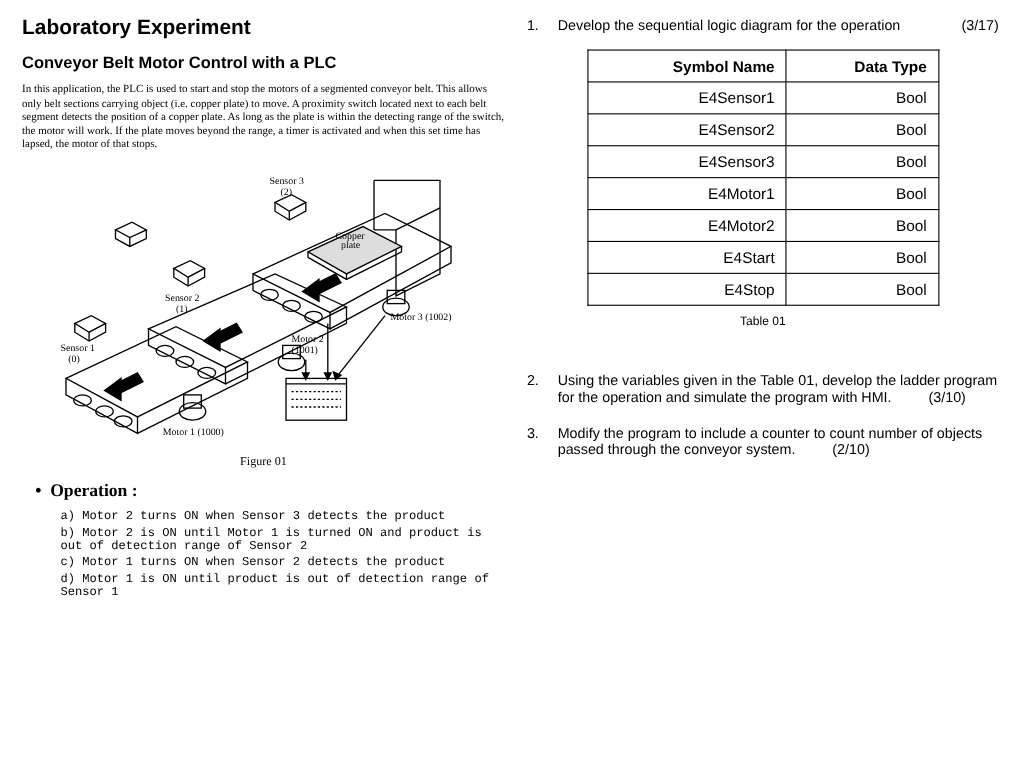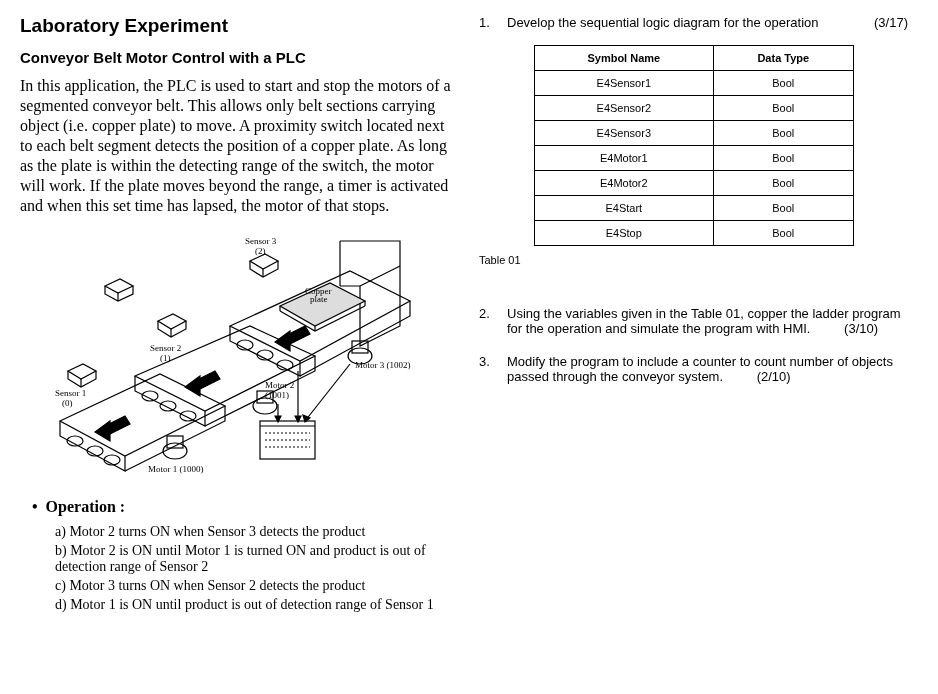--- a/index.html
+++ b/index.html
@@ -30,21 +30,21 @@
       font-size: 19px;
       text-align: left;
       margin-bottom: 12px;
     }
     .title-sub {
       font-weight: bold;
       font-size: 15px;
       margin-bottom: 10px;
     }
     .intro {
-      font-size: 16px;
+      font-size: 10px;
       font-family: "Times New Roman", serif;
       line-height: 1.25;
       margin-bottom: 10px;
     }
     .figure-area {
       position: relative;
       width: 380px;
       height: 260px;
       margin: 5px auto 5px auto;
     }
@@ -60,22 +60,22 @@
       font-family: "Times New Roman", serif;
       margin: 12px 0 8px 12px;
     }
     .op-heading::before {
       content: "•";
       margin-right: 8px;
     }
     .op-list {
       list-style: none;
       padding-left: 35px;
-      font-family: Liberation Serif, serif;
-      font-size: 14px;
+      font-family: Liberation Mono, monospace;
+      font-size: 11px;
     }
     .op-list li {
       margin-bottom: 3px;
     }
     .handwritten {
       font-family: "Comic Sans MS", cursive, sans-serif;
       font-size: 13px;
     }
     .q-row {
       display: flex;
@@ -98,29 +98,29 @@
     }
     table.vartable {
       border-collapse: collapse;
       margin: 10px auto 8px auto;
       width: 320px;
       font-family: Arial, sans-serif;
     }
     table.vartable th, table.vartable td {
       border: 1px solid #000;
       padding: 6px 10px;
-      font-size: 11px;
-      text-align: center;
+      font-size: 14px;
+      text-align: right;
     }
     table.vartable th {
       font-weight: bold;
       background: #fff;
     }
     .table-caption {
-      text-align: left;
+      text-align: center;
       font-size: 11px;
       font-family: Arial, sans-serif;
       margin-bottom: 30px;
     }
     .lower-questions {
       margin-top: 40px;
     }
     .lower-questions .q-row {
       margin-bottom: 18px;
     }
@@ -240,26 +240,27 @@
         <text x="100" y="125">Sensor 2</text>
         <text x="110" y="135">(1)</text>
         <text x="5" y="170">Sensor 1</text>
         <text x="12" y="180">(0)</text>
         <text x="305" y="142">Motor 3 (1002)</text>
         <text x="215" y="162">Motor 2</text>
         <text x="215" y="172">(1001)</text>
         <text x="98" y="246">Motor 1 (1000)</text>
       </svg>
     </div>
+    <div class="figure-caption">Figure 01</div>
 
     <div class="op-heading">Operation :</div>
     <ul class="op-list">
       <li>a)  Motor 2 turns ON when Sensor 3 detects the product</li>
       <li>b)  Motor 2 is ON until Motor 1 is turned ON and product is out of detection range of Sensor 2</li>
-      <li>c)  Motor 3 turns ON when Sensor 2 detects the product</li>
+      <li>c)  Motor 1 turns ON when Sensor 2 detects the product</li>
       <li>d)  Motor 1 is ON until product is out of detection range of Sensor 1</li>
     </ul>
   </div>
 
   <div class="right">
     <div class="q-row handwritten">
       <span class="q-num">1.</span>
       <span class="q-text">Develop the sequential logic diagram for the operation</span>
       <span class="q-marks">(3/17)</span>
     </div>
@@ -301,21 +302,21 @@
             <td>Bool</td>
           </tr>
       </tbody>
     </table>
     <div class="table-caption">Table 01</div>
 
     <div class="lower-questions">
       <div class="q-row handwritten">
         <span class="q-num">2.</span>
         <span class="q-text">
-          <span>Using the variables given in the Table 01, copper the ladder program for the operation and simulate the program with HMI.</span>
+          <span>Using the variables given in the Table 01, develop the ladder program for the operation and simulate the program with HMI.</span>
           <span class="q-inline-marks">(3/10)</span>
         </span>
       </div>
 
       <div class="q-row handwritten">
         <span class="q-num">3.</span>
         <span class="q-text">
           <span>Modify the program to include a counter to count number of objects passed through the conveyor system.</span>
           <span class="q-inline-marks">(2/10)</span>
         </span>

